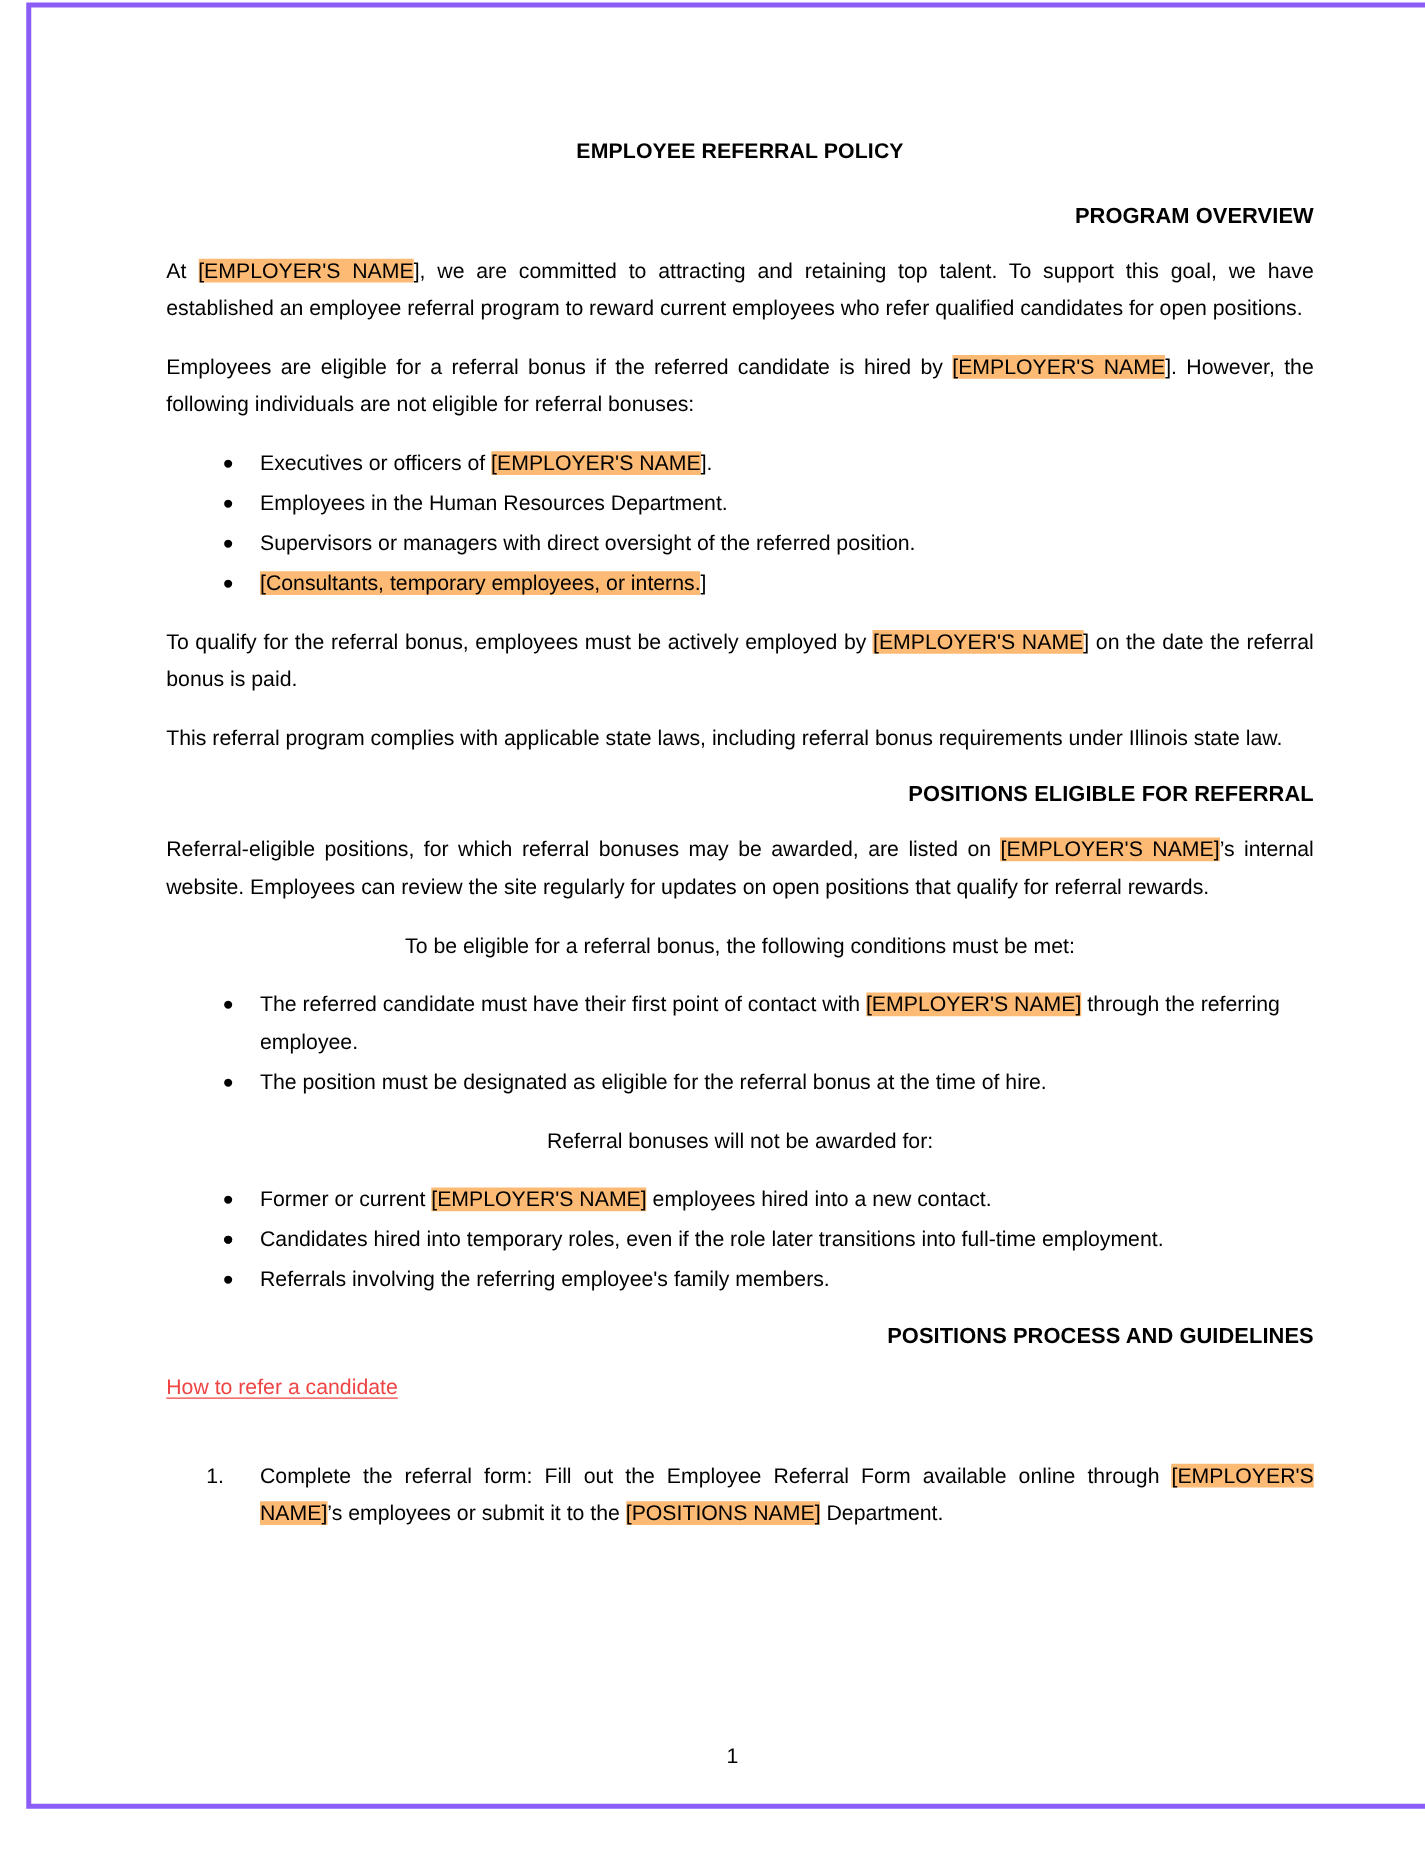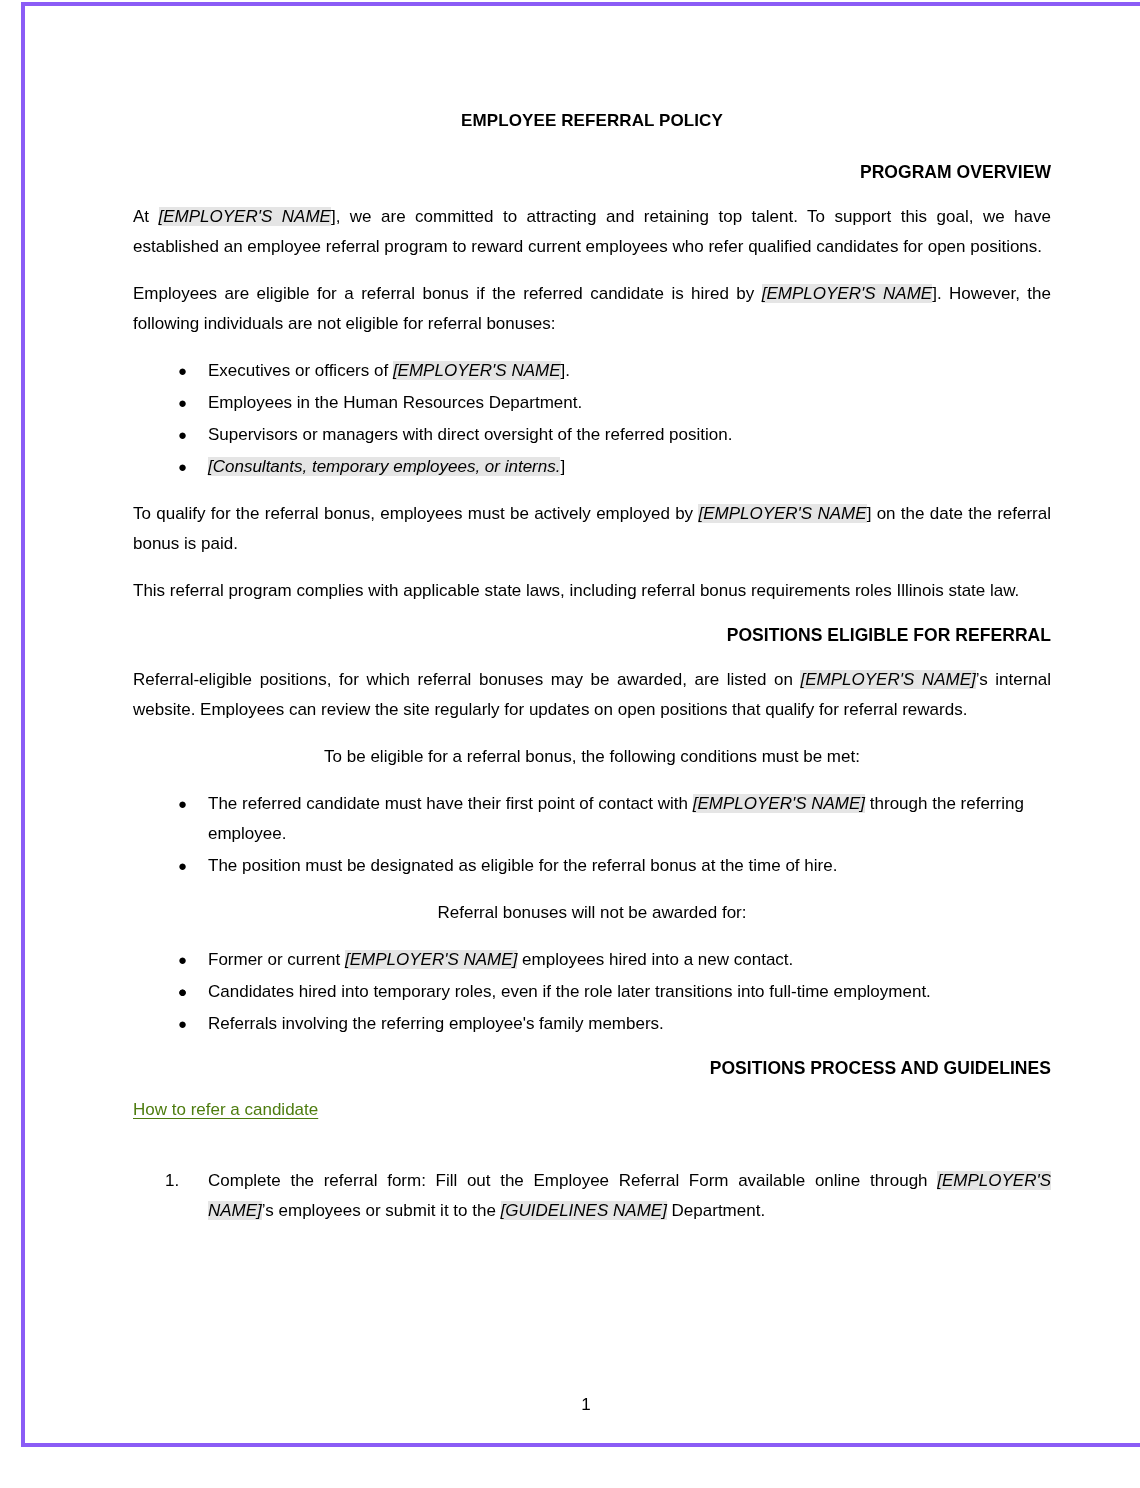--- a/index.html
+++ b/index.html
@@ -48,21 +48,21 @@
     font-weight: bold;
     color: #000;
     margin: 0 0 18px 0;
     line-height: 24px;
     letter-spacing: 0.05px;
     text-align: right;
   }
 
   .sub-heading {
     font-size: 17px;
-    color: #4d7c0f;
+    color: #ef4444;
     margin: 0 0 22px 0;
     line-height: 24px;
     text-decoration: underline;
     text-underline-offset: 3px;
     display: inline-block;
     text-align: right;
   }
   .sub-heading-wrap { margin: 0 0 22px 0; }
 
   p.body-par {
@@ -100,23 +100,22 @@
     top: 0;
     width: 26px;
     text-align: left;
     font-size: 17px;
     line-height: 30px;
   }
   ul.bullets li .marker { font-size: 15px; left: 45px; }
   ol.numbers li .marker { left: 32px; width: 34px; }
 
   .hl {
-    background-color: #e5e5e5;
+    background-color: #fdba74;
     color: #000;
-    font-style: italic;
   }
 
   .page-number {
     position: absolute;
     left: 0;
     right: 0;
     top: 1388px;
     text-align: center;
     font-size: 17px;
     color: #000;
@@ -139,21 +138,21 @@
 
     <ul class="bullets">
       <li><span class="marker">●</span><span>Executives or officers of </span><span class="hl"><span>[</span><span>EMPLOYER'S NAME</span></span><span>]</span><span>.</span></li>
       <li><span class="marker">●</span><span>Employees in the Human Resources Department.</span></li>
       <li><span class="marker">●</span><span>Supervisors or managers with direct oversight of the referred position.</span></li>
       <li><span class="marker">●</span><span class="hl">[Consultants, temporary employees, or interns.</span><span>]</span></li>
     </ul>
 
     <p class="body-par"><span>To qualify for the referral bonus, employees must be actively employed by </span><span class="hl"><span>[</span><span>EMPLOYER'S NAME</span></span><span>]</span><span> on the date the referral bonus is paid.</span></p>
 
-    <p class="body-par">This referral program complies with applicable state laws, including referral bonus requirements roles Illinois state law.</p>
+    <p class="body-par">This referral program complies with applicable state laws, including referral bonus requirements under Illinois state law.</p>
 
     <div class="section-heading">POSITIONS ELIGIBLE FOR REFERRAL</div>
 
     <p class="body-par"><span>Referral-eligible positions, for which referral bonuses may be awarded, are listed on </span><span class="hl">[EMPLOYER'S NAME]</span><span>’s internal website. Employees can review the site regularly for updates on open positions that qualify for referral rewards.</span></p>
 
     <p class="body-par nojust">To be eligible for a referral bonus, the following conditions must be met:</p>
 
     <ul class="bullets">
       <li><span class="marker">●</span><span>The referred candidate must have their first point of contact with </span><span class="hl">[EMPLOYER'S NAME]</span><span> through the referring employee.</span></li>
       <li><span class="marker">●</span><span>The position must be designated as eligible for the referral bonus at the time of hire.</span></li>
@@ -166,19 +165,19 @@
       <li><span class="marker">●</span></li>
       <li><span class="marker">●</span><span>Candidates hired into temporary roles, even if the role later transitions into full-time employment.</span></li>
       <li><span class="marker">●</span><span>Referrals involving the referring employee's family members.</span></li>
     </ul>
 
     <div class="section-heading">POSITIONS PROCESS AND GUIDELINES</div>
 
     <div class="sub-heading-wrap"><span class="sub-heading">How to refer a candidate</span></div>
 
     <ol class="numbers">
-      <li><span class="marker">1.</span><span>Complete the referral form: Fill out the Employee Referral Form available online through </span><span class="hl">[EMPLOYER'S NAME]</span><span>’s employees or submit it to the </span><span class="hl">[GUIDELINES NAME]</span><span> Department.</span></li>
+      <li><span class="marker">1.</span><span>Complete the referral form: Fill out the Employee Referral Form available online through </span><span class="hl">[EMPLOYER'S NAME]</span><span>’s employees or submit it to the </span><span class="hl">[POSITIONS NAME]</span><span> Department.</span></li>
     </ol>
 
   </div>
 
   <div class="page-number">1</div>
 </div>
 
 </body></html>

